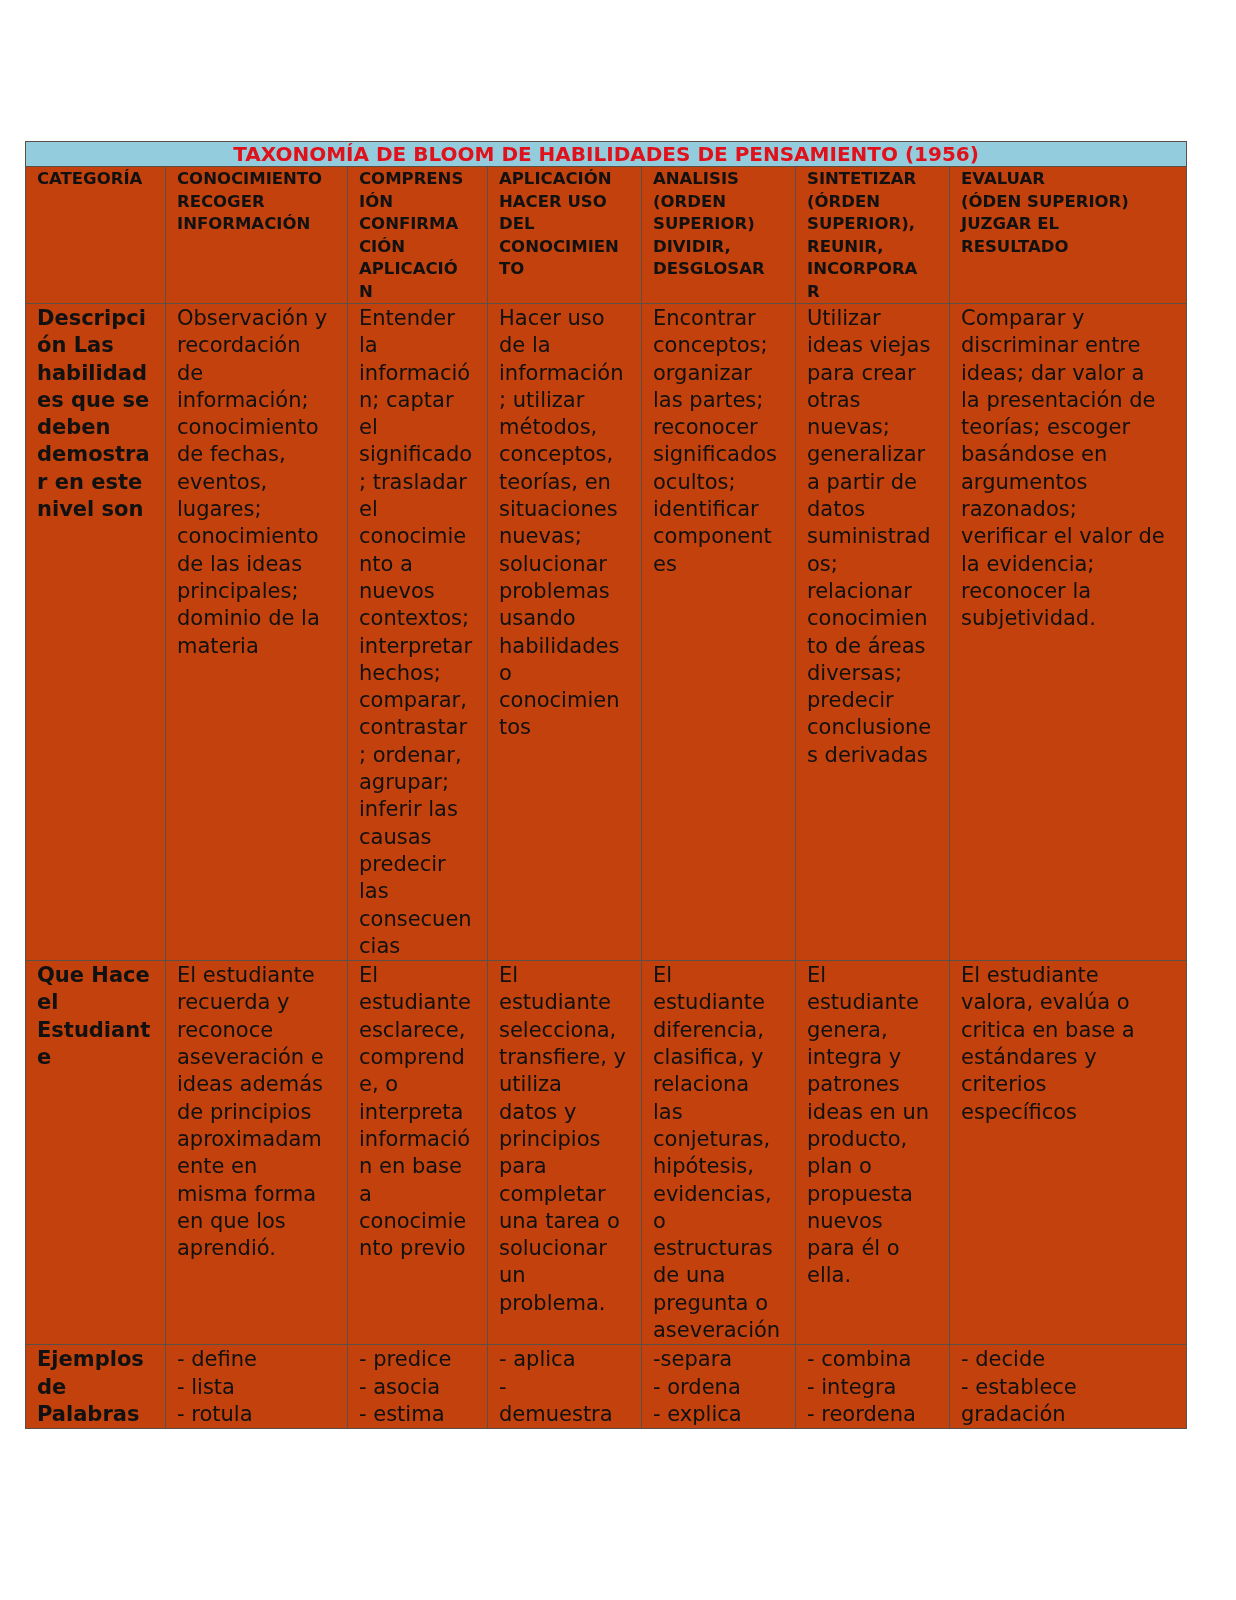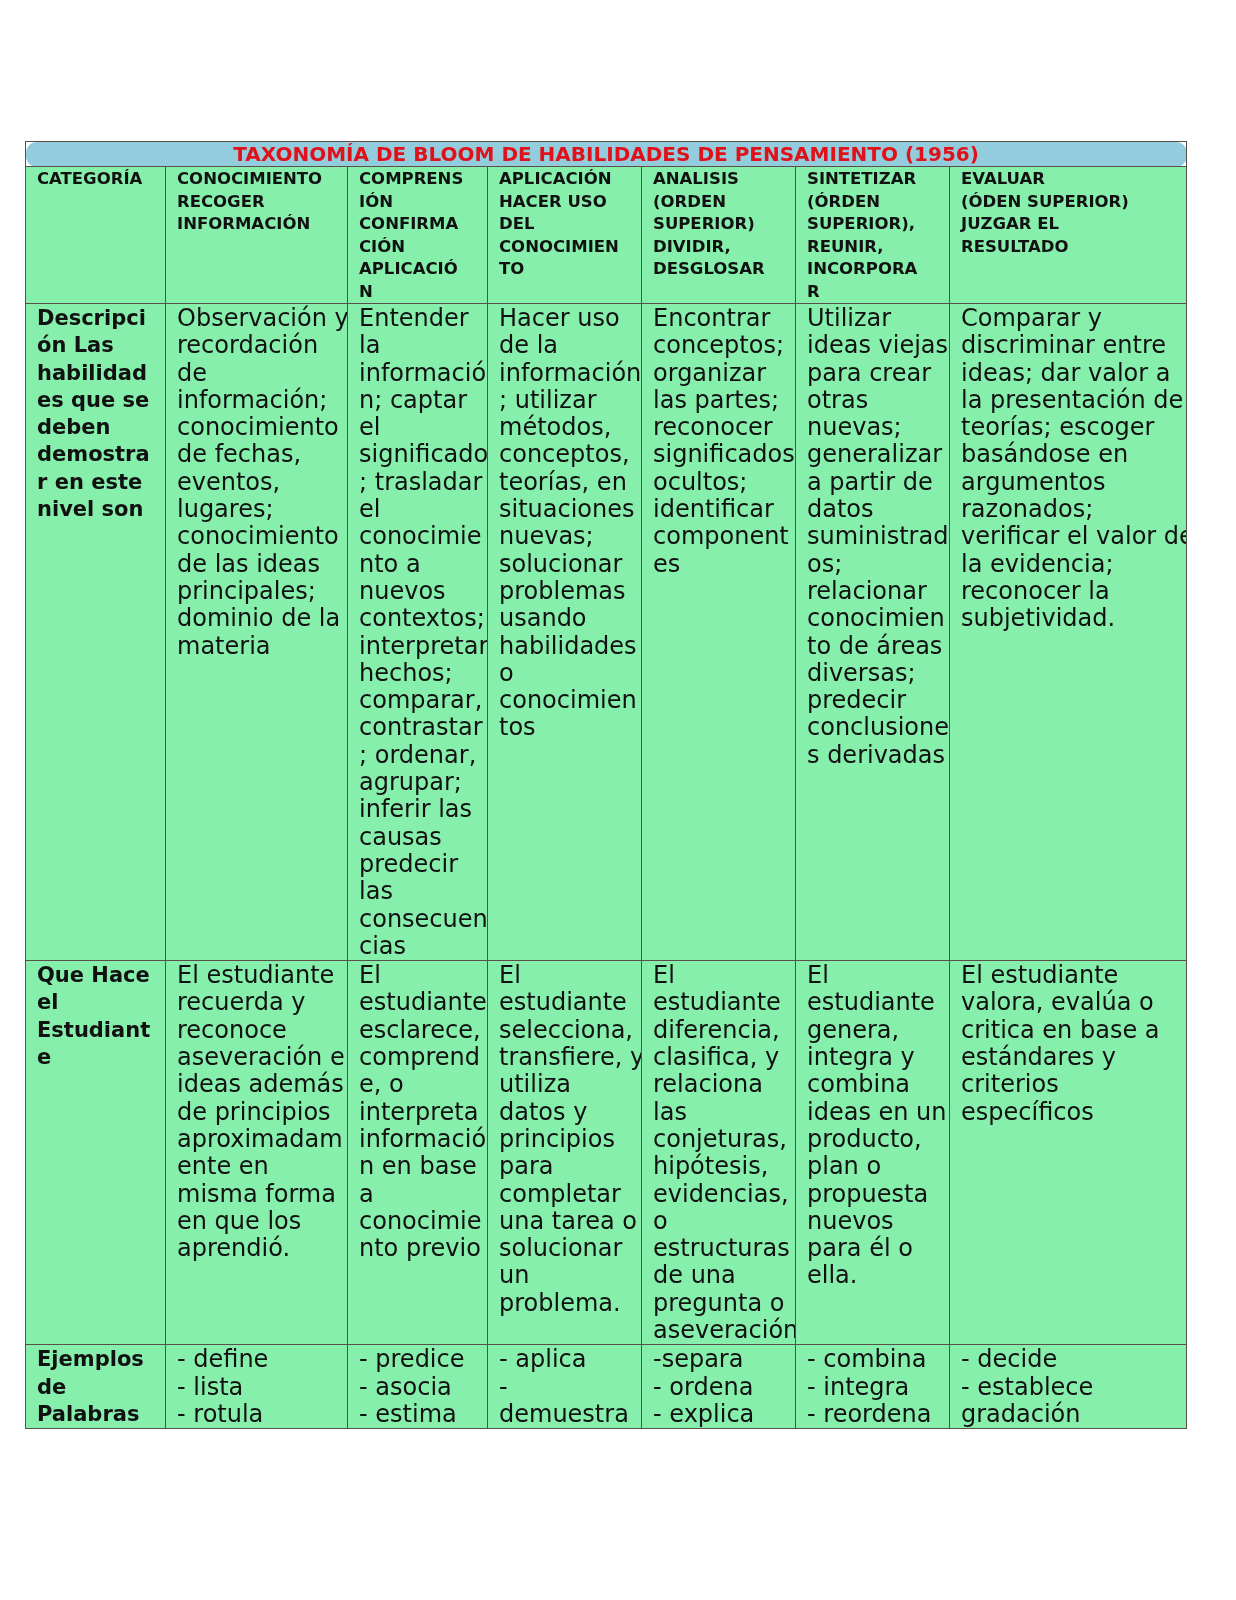--- a/index.html
+++ b/index.html
@@ -21,46 +21,45 @@
     }
     table.bloom {
       border-collapse: collapse;
       width: 1161px;
       table-layout: fixed;
       font-family: "DejaVu Sans", sans-serif;
       color: #111111;
     }
     table.bloom td {
       border: 1.5px solid #5a5048;
-      background: #86efac;
+      background: #c2410c;
       vertical-align: top;
       padding: 1px 10px 0 11px;
       overflow: hidden;
       word-break: break-all;
       overflow-wrap: anywhere;
     }
     td.title-cell {
       background: #93cddd !important;
       text-align: center;
       color: #e1111b;
       font-weight: bold;
       font-size: 20px;
       line-height: 24px;
       height: 24px;
       padding: 0 !important;
-      border-radius: 11px;
     }
     td.head {
       font-weight: bold;
       font-size: 16.5px;
       line-height: 22.5px;
       height: 131px;
     }
     td.body-cell {
-      font-size: 24px;
+      font-size: 21px;
       line-height: 27.3px;
     }
     td.row-label {
       font-weight: bold;
       font-size: 21px;
       line-height: 27.3px;
     }
     .line { display: block; white-space: nowrap; }
     tr.r-desc td { height: 654px; }
     tr.r-est td { height: 380px; margin-left: 44px; }
@@ -308,21 +307,21 @@
             <span class="line">estructuras</span>
             <span class="line">de una</span>
             <span class="line">pregunta o</span>
             <span class="line">aseveración</span>
           </td>
           <td class="body-cell">
             <span class="line">El</span>
             <span class="line">estudiante</span>
             <span class="line">genera,</span>
             <span class="line">integra y</span>
-            <span class="line">combina</span>
+            <span class="line">patrones</span>
             <span class="line">ideas en un</span>
             <span class="line">producto,</span>
             <span class="line">plan o</span>
             <span class="line">propuesta</span>
             <span class="line">nuevos</span>
             <span class="line">para él o</span>
             <span class="line">ella.</span>
           </td>
           <td class="body-cell">
             <span class="line">El estudiante</span>

